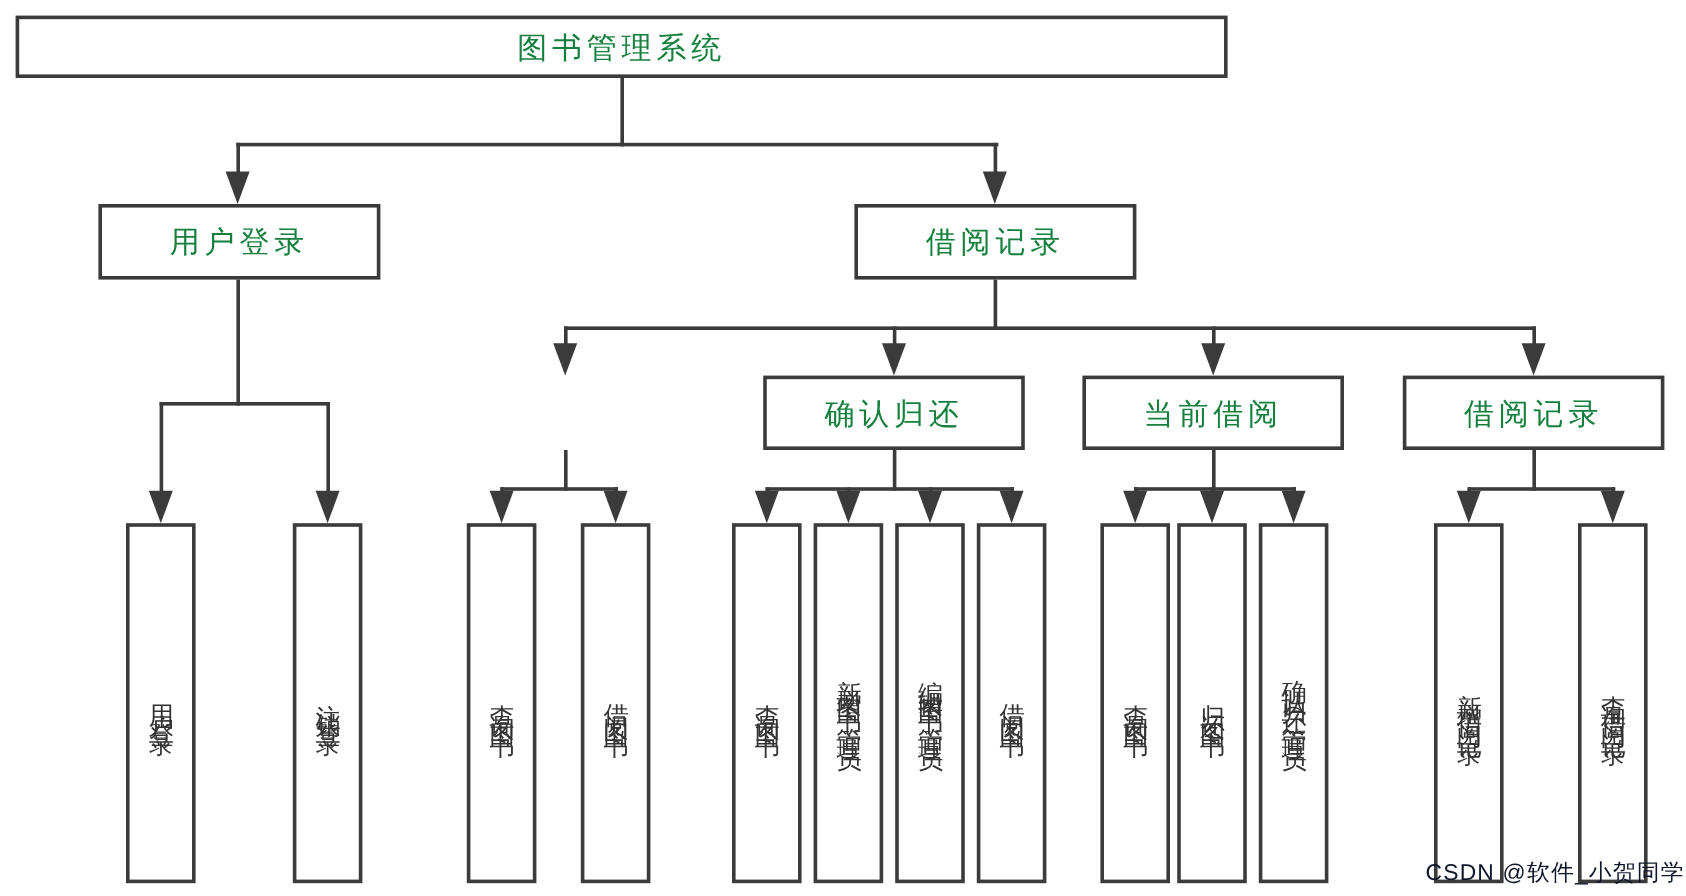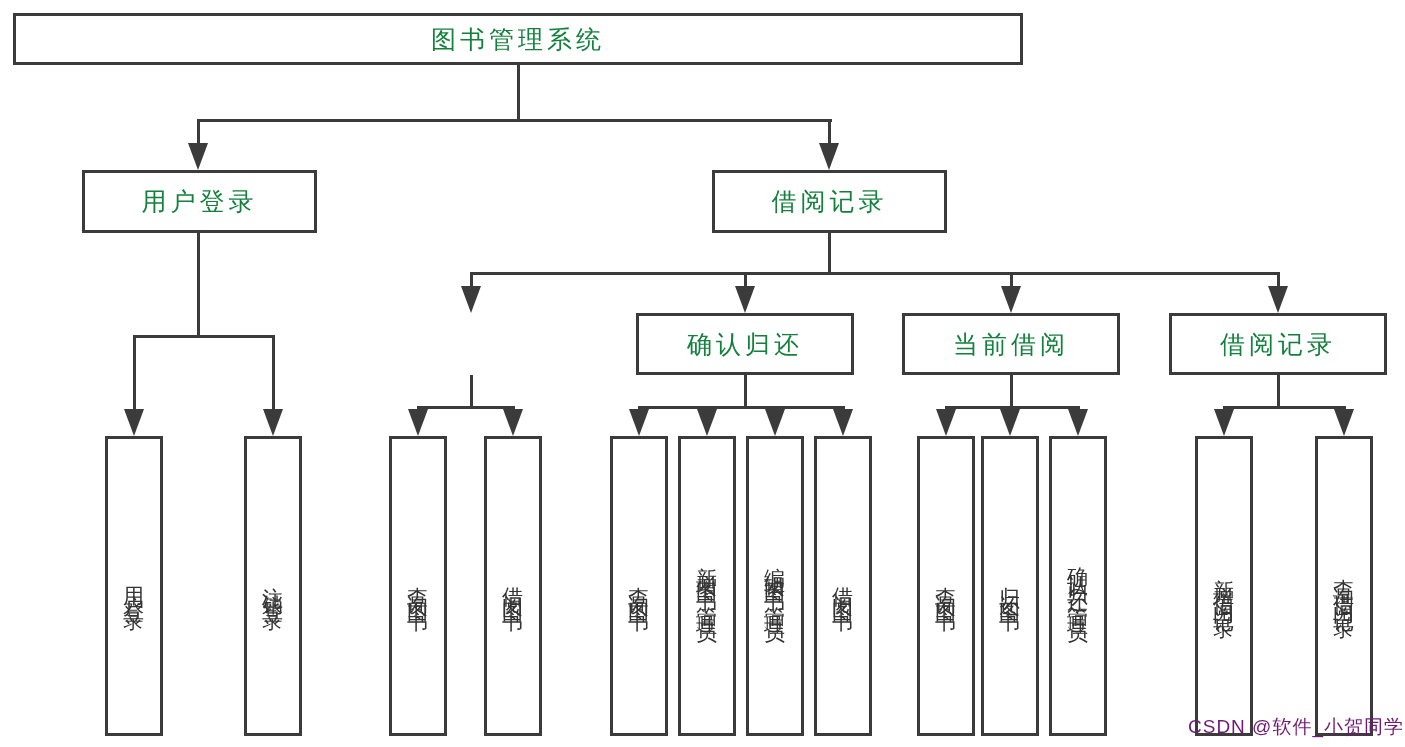--- a/index.html
+++ b/index.html
@@ -26,21 +26,21 @@
   }
   .h-line{position:absolute;height:3px;background:#3b3b3b;}
   .v-line{position:absolute;width:3px;background:#3b3b3b;}
   .arrow{
     position:absolute;width:0;height:0;
     border-left:10px solid transparent;border-right:10px solid transparent;
     border-top:27px solid #3b3b3b;
   }
   .watermark{
     position:absolute;left:1188px;top:714px;width:210px;
-    color:#701a75;font-size:19px;letter-spacing:1px;white-space:nowrap;
+    color:#0f172a;font-size:19px;letter-spacing:1px;white-space:nowrap;
   }
 </style>
 </head>
 <body>
 
 <div class="stage">
 
   <div class="box" style="left:13px;top:13px;width:1010px;height:52px;">
     <span>图书管理系统</span>
   </div>

